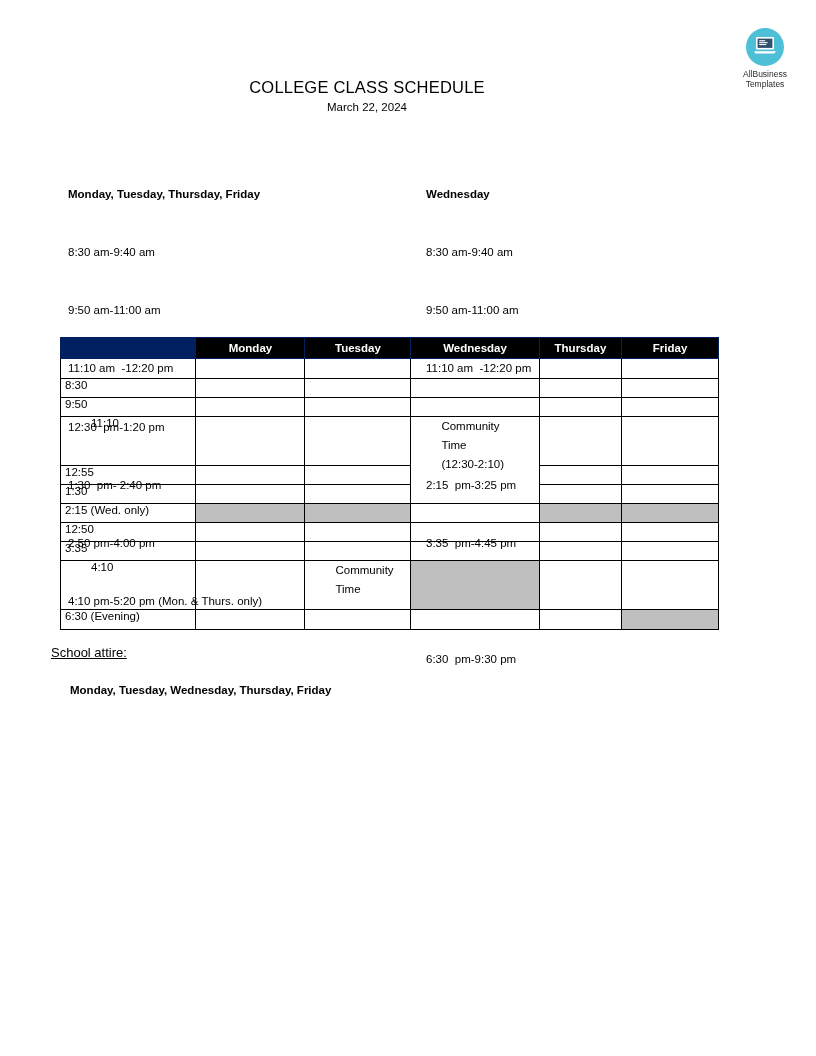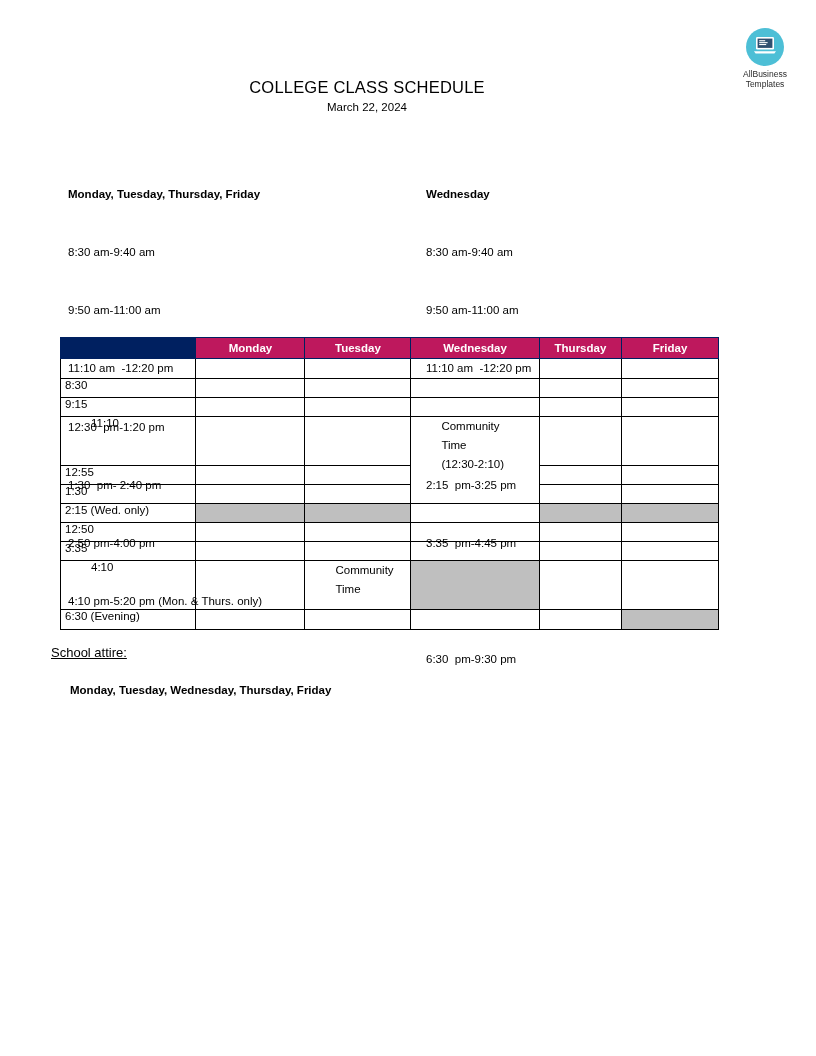--- a/index.html
+++ b/index.html
@@ -83,21 +83,21 @@
     table-layout: fixed;
     font-size: 11.5px;
   }
   table.schedule td, table.schedule th {
     border: 1px solid #000000;
     padding: 0 4px;
     vertical-align: top;
     font-weight: normal;
   }
   table.schedule thead th {
-    background: #be185d;
+    background: #000000;
     color: #ffffff;
     font-weight: bold;
     text-align: center;
     height: 20px;
     vertical-align: middle;
     border-color: #002060;
   }
   table.schedule thead th.corner { background: #002060; }
   td.timecell { text-align: left; padding-left: 5px; }
   td.center   { text-align: left; vertical-align: top; padding-top: 5px; line-height: 19px; }
@@ -199,21 +199,21 @@
     </tr>
     <tr class="r-std">
       <td class="timecell">8:30</td>
       <td></td>
       <td></td>
       <td></td>
       <td></td>
       <td></td>
     </tr>
     <tr class="r-std">
-      <td class="timecell">9:15</td>
+      <td class="timecell">9:50</td>
       <td></td>
       <td></td>
       <td></td>
       <td></td>
       <td></td>
     </tr>
     <tr class="r-tall">
       <td class="timecell">11:10</td>
       <td></td>
       <td></td>

